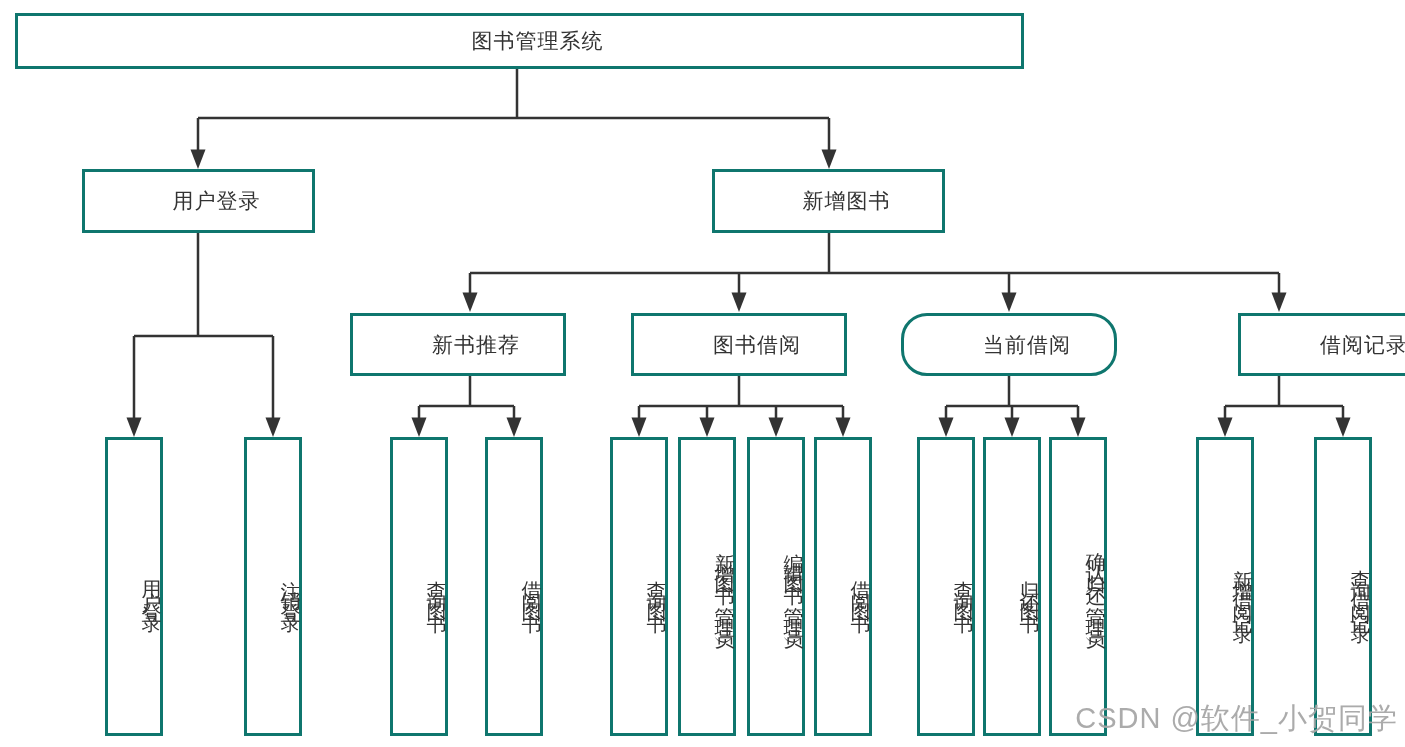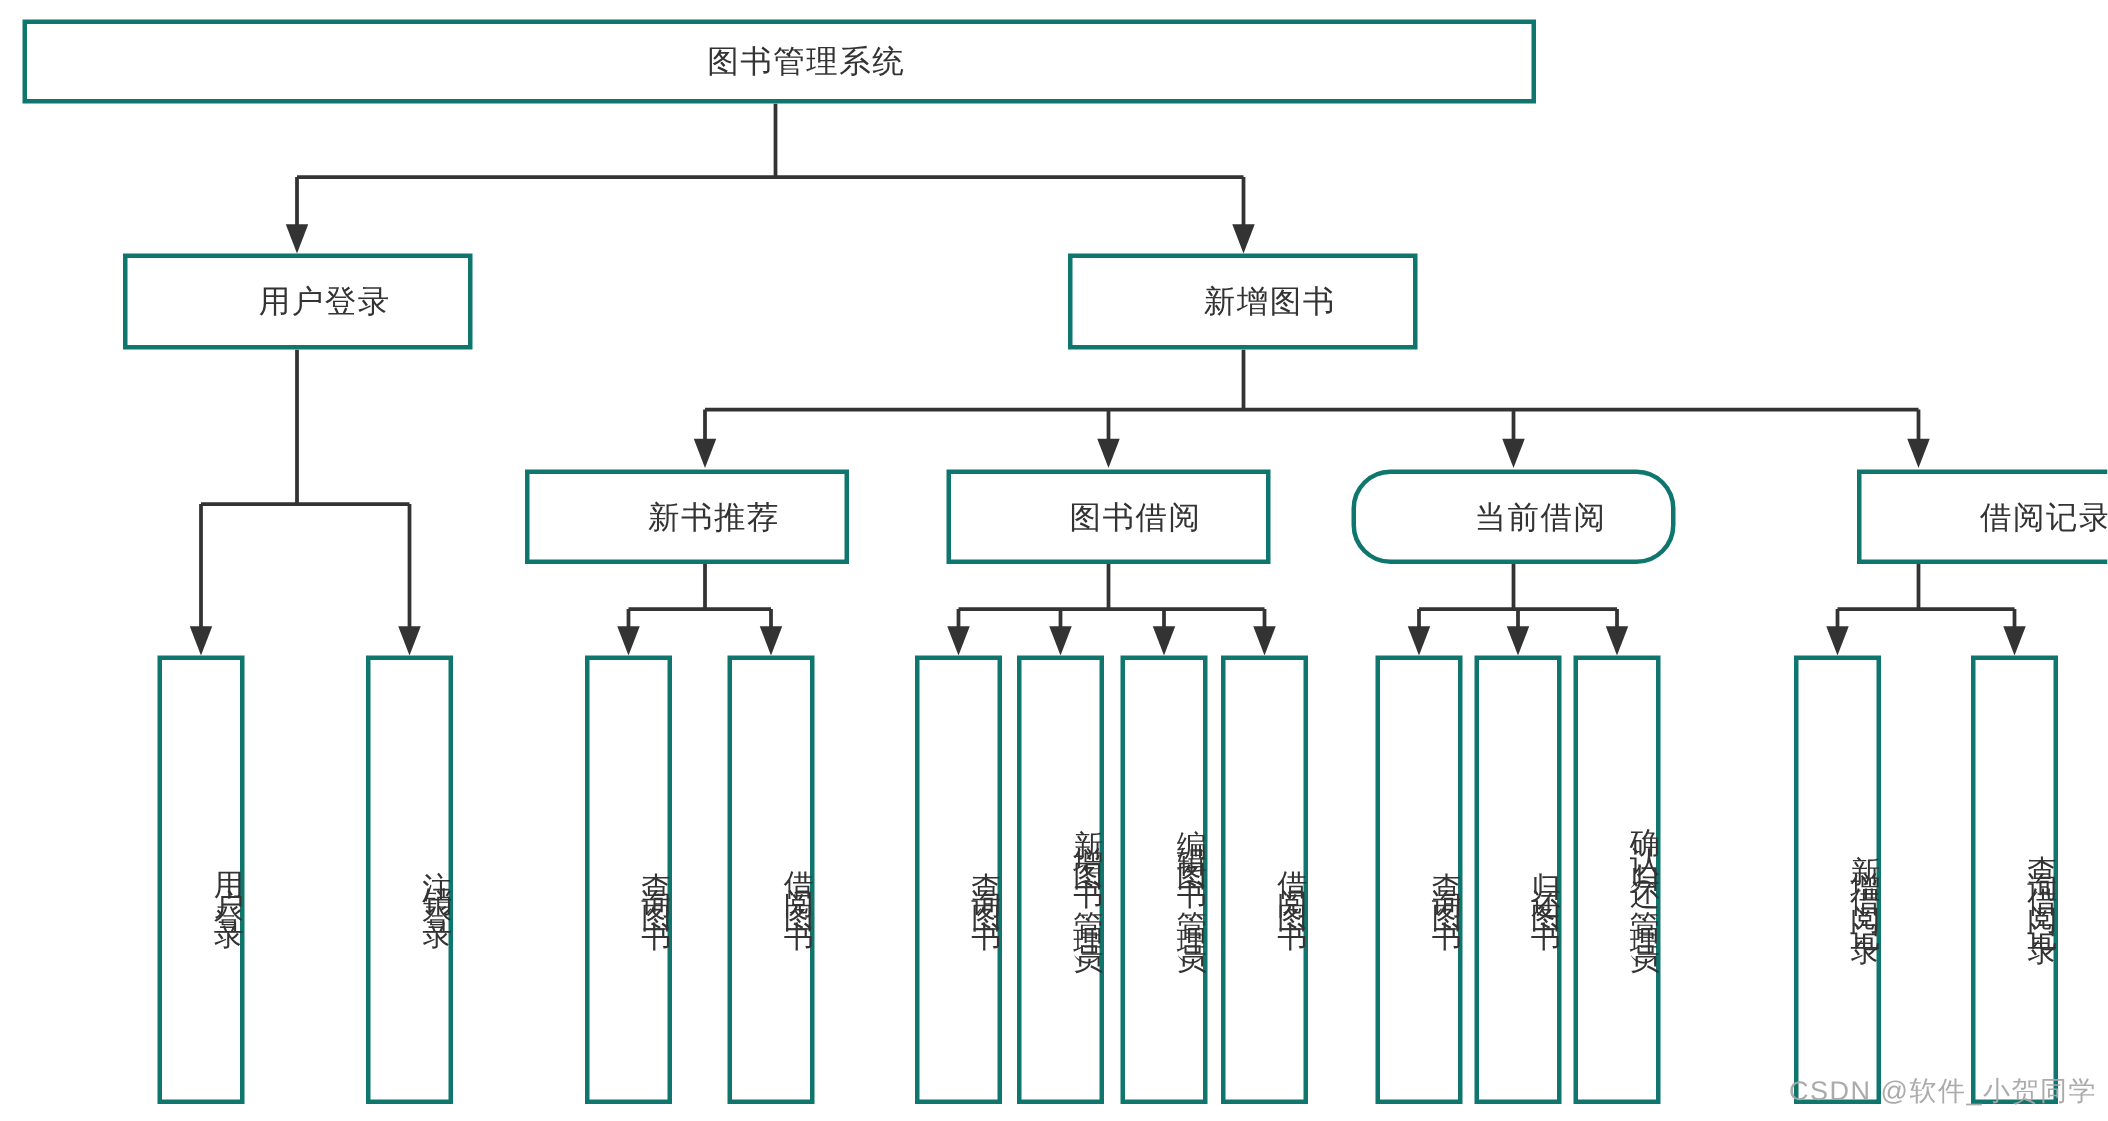--- a/index.html
+++ b/index.html
@@ -50,21 +50,21 @@
     white-space: nowrap;
   }
   .lvl1 { left: 15px; top: 13px; width: 1009px; height: 56px; }
   .lvl2 { top: 169px; width: 233px; height: 64px; }
   .lvl3 { top: 313px; width: 216px; height: 63px; }
   #watermark {
     position: absolute;
     right: 7px;
     bottom: 8px;
     z-index: 3;
-    font-size: 18px;
+    font-size: 29px;
     color: rgba(166, 166, 166, 0.95);
     letter-spacing: 1px;
   }
 </style>
 </head>
 <body>
 
 <div id="canvas">
 
   <svg id="connector-layer" width="1405" height="747" viewBox="0 0 1405 747">

